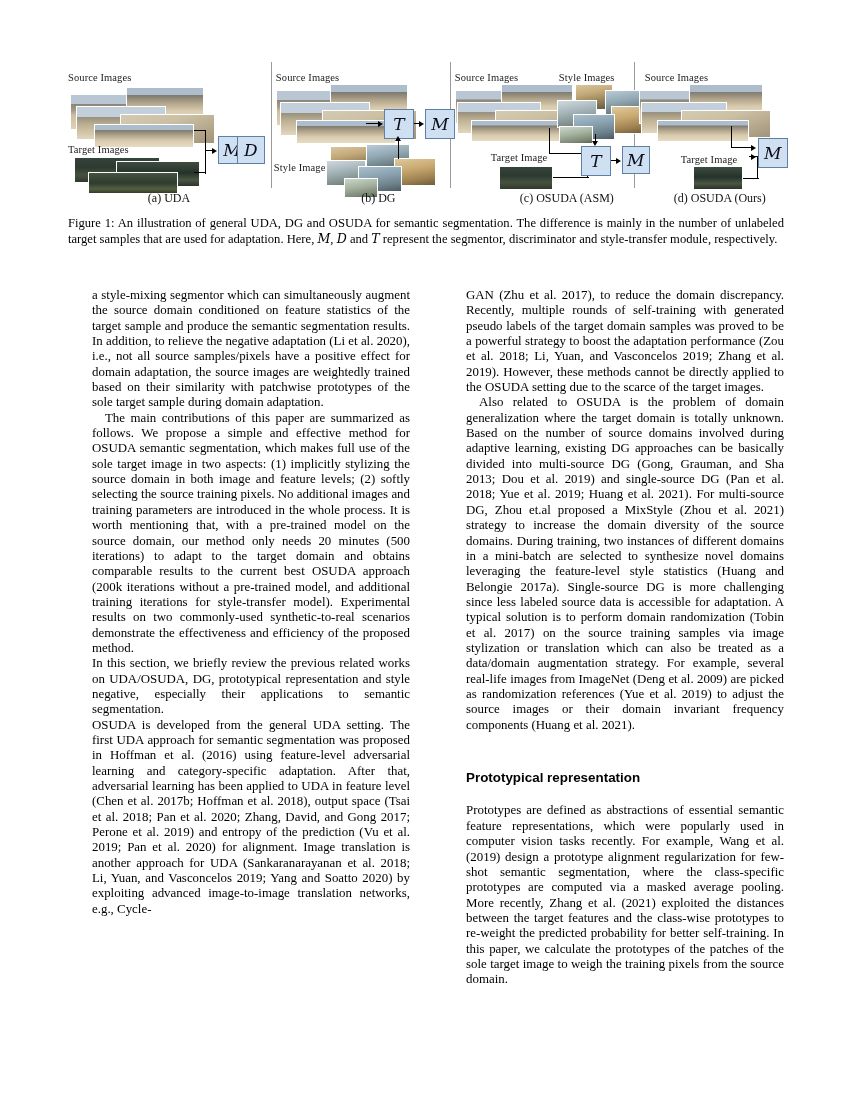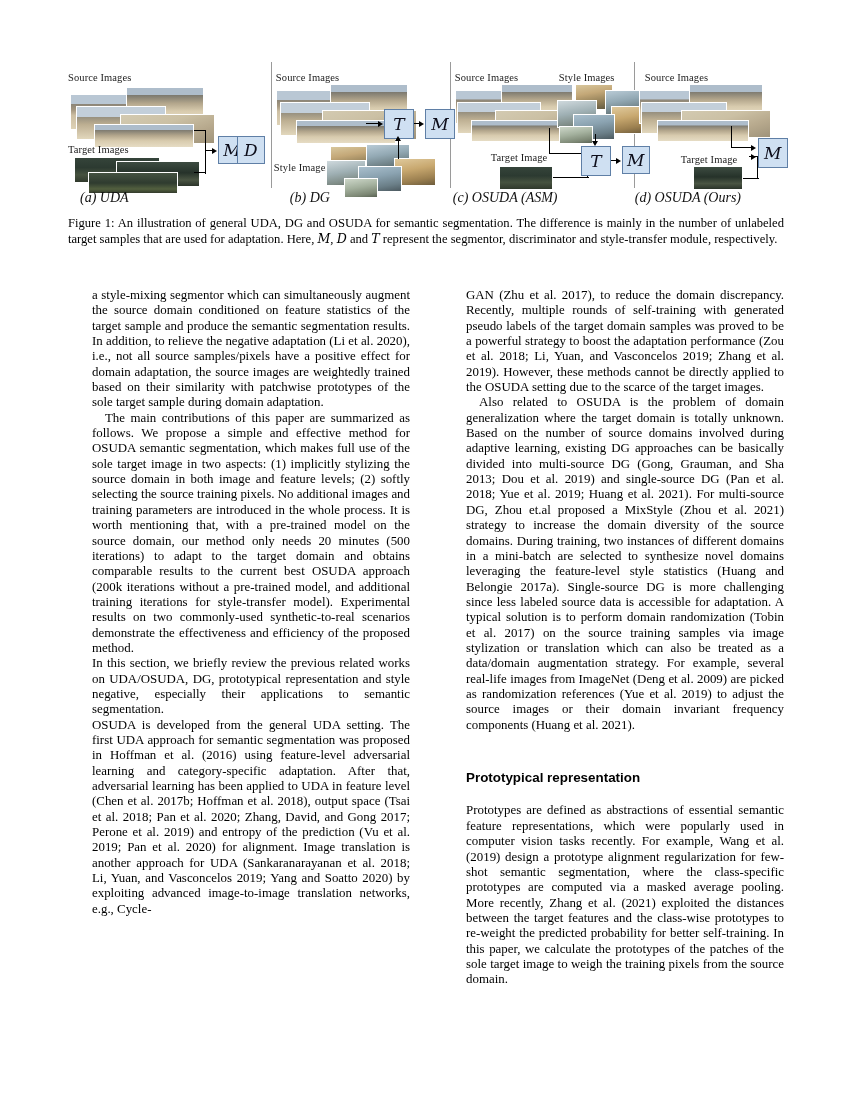--- a/index.html
+++ b/index.html
@@ -61,25 +61,24 @@
     color: #1c1c1c;
     white-space: nowrap;
     letter-spacing: 0.1px;
   }
 
   .caption-lbl {
     position: absolute;
     bottom: -2px;
     left: 0;
     width: 100%;
-    text-align: left;
-    font-size: 14px;
+    text-align: center;
+    font-size: 12px;
     color: #111;
     white-space: nowrap;
-    font-style: italic;
   }
 
   
   .stack { position: absolute; }
   .tile {
     position: absolute;
     border: 1px solid #ffffff;
     box-sizing: border-box;
     background-size: cover;
   }
@@ -335,21 +334,21 @@
 
         <div class="modbox" style="left:128px; top:84px; width:30px; height:30px; font-size:17px;">
           <span>T</span>
         </div>
         <div class="conn" style="left:158px; top:98px; width:6px; height:1.4px;"></div>
         <div class="ahead" style="left:163px; top:95.6px;"></div>
         <div class="modbox" style="left:169px; top:84px; width:28px; height:28px; font-size:17px;">
           <span>M</span>
         </div>
 
-        <span class="caption-lbl" style="left:0px; width:196px;">(c) OSUDA (ASM)</span>
+        <span class="caption-lbl" style="left:16px; width:196px;">(c) OSUDA (ASM)</span>
       </div>
 
       <div class="divider" style="margin-left:6px;"></div>
 
       <div class="panel p-d">
         <span class="plabel" style="left:8px; top:10px;">Source Images</span>
 
         <div class="stack">
           <div class="tile src1" style="left:2px;  top:28px; width:78px; height:34px;"></div>
           <div class="tile src2" style="left:52px; top:22px; width:74px; height:32px;"></div>

